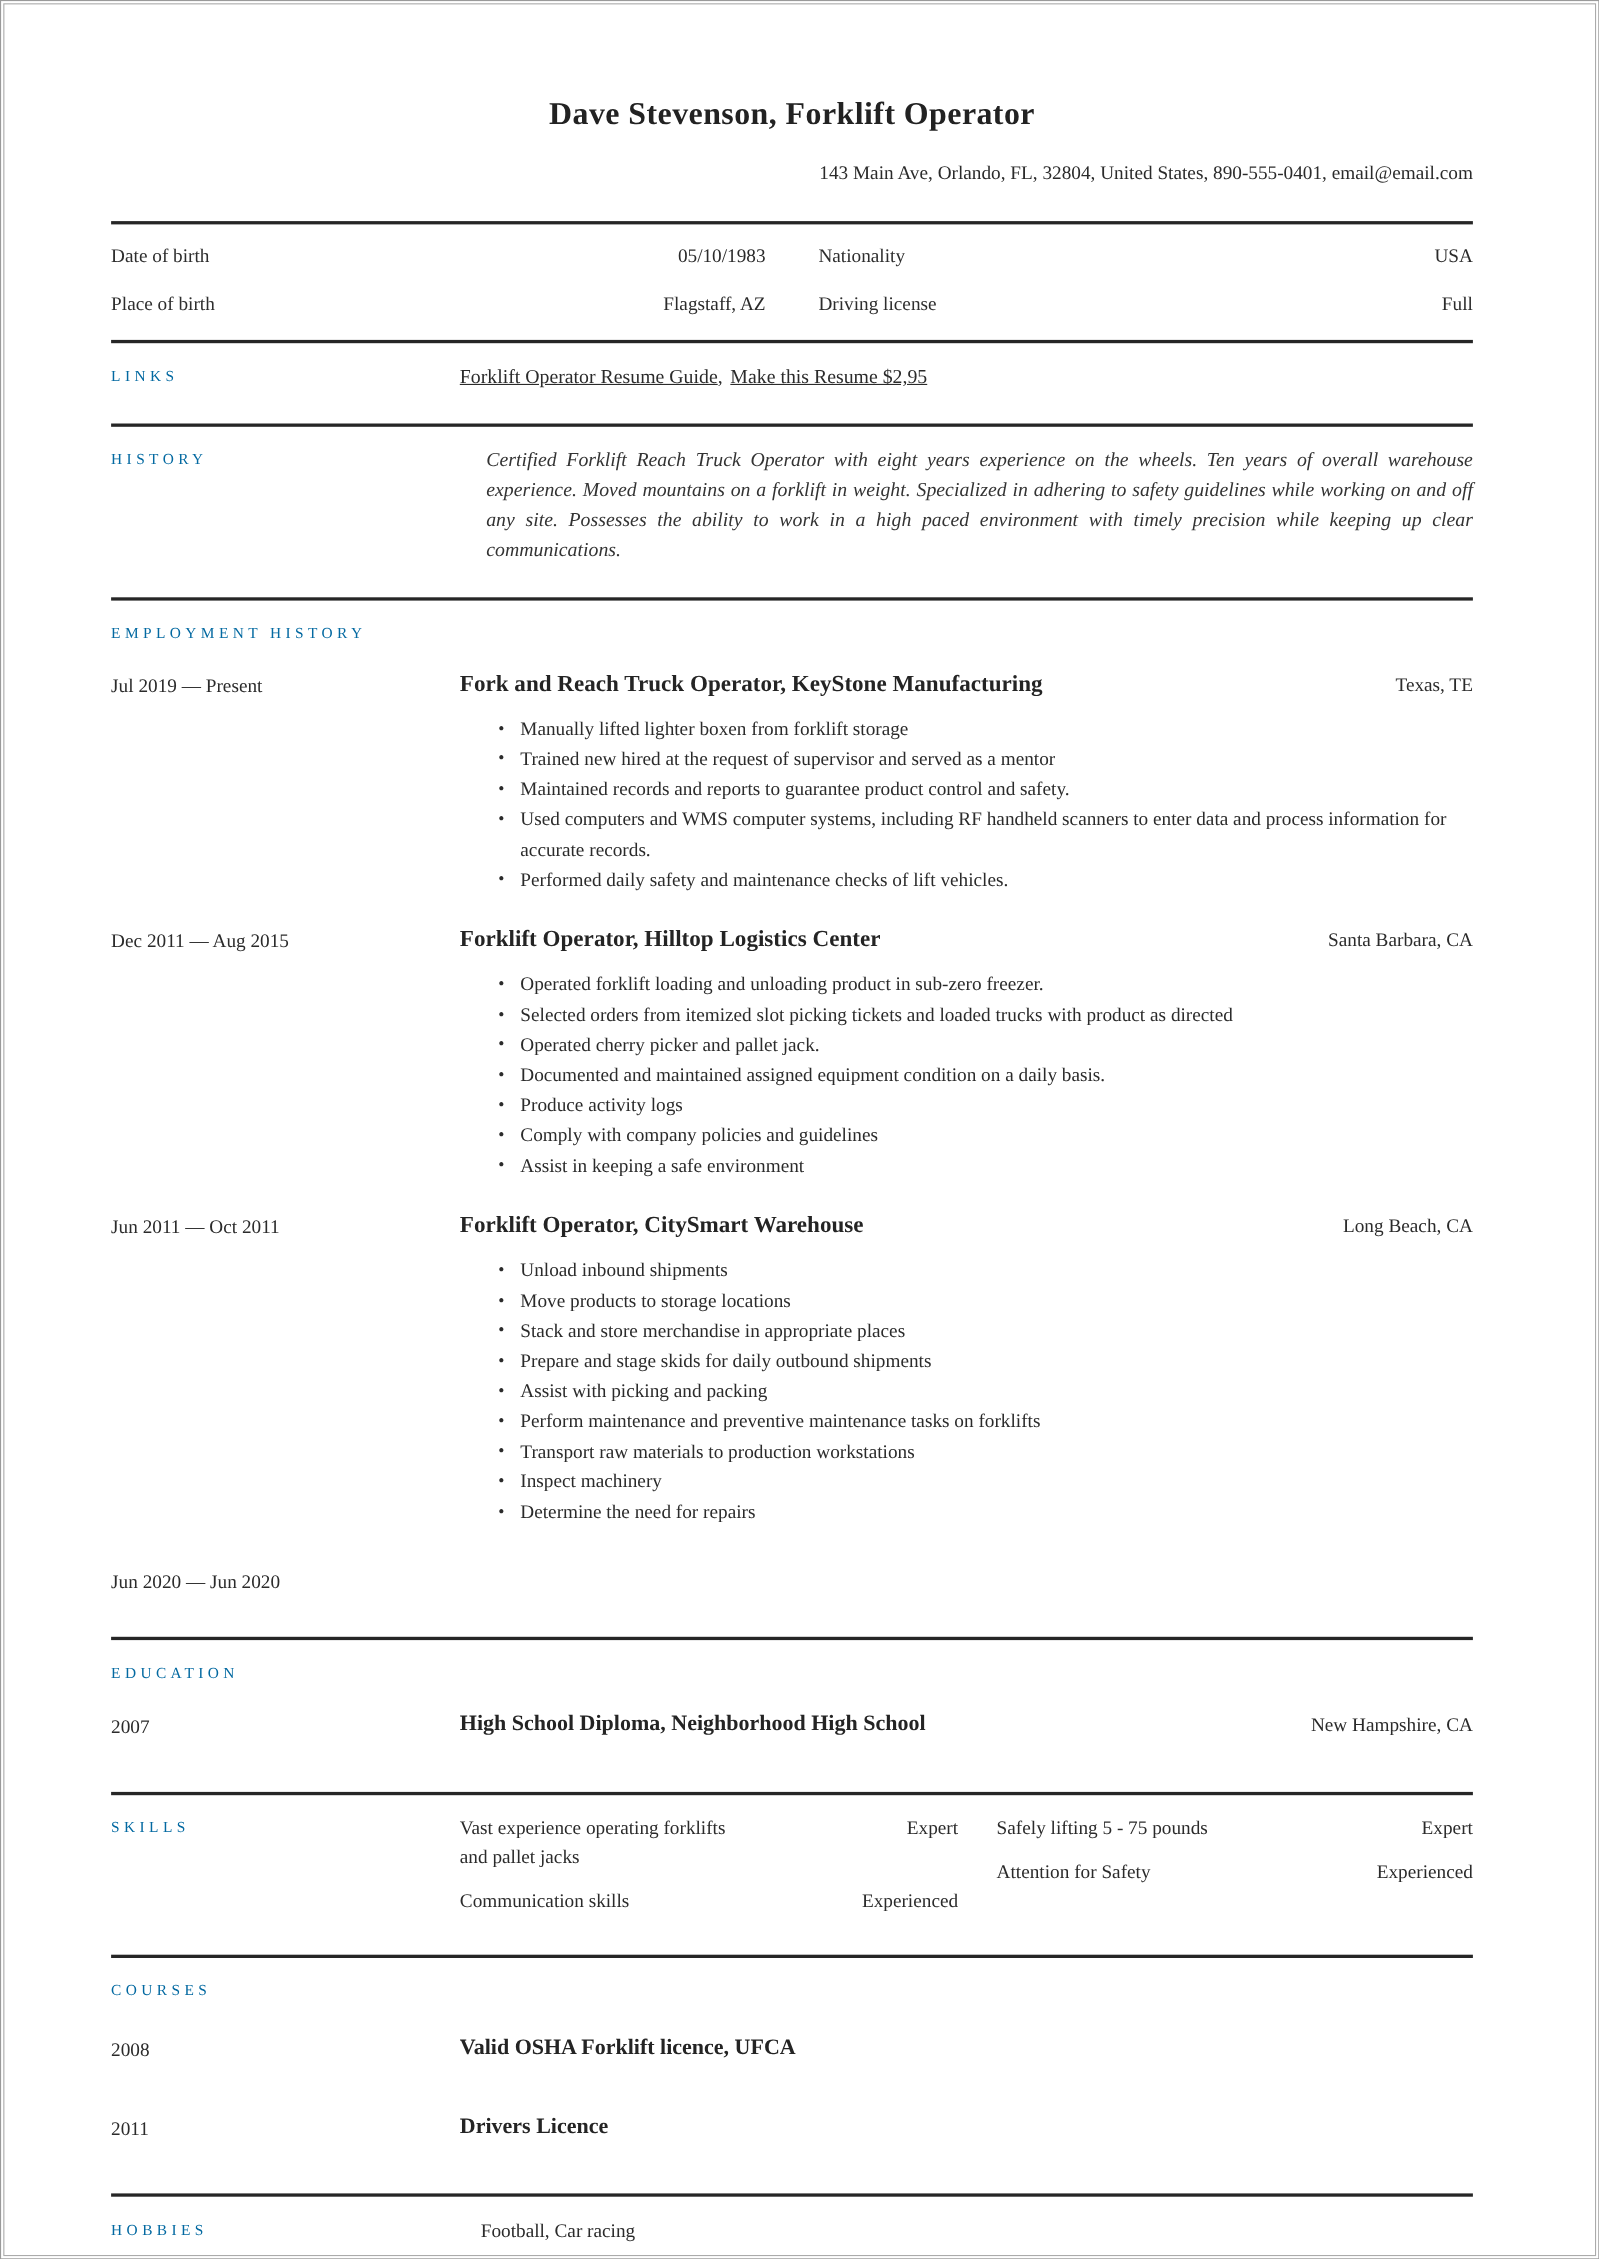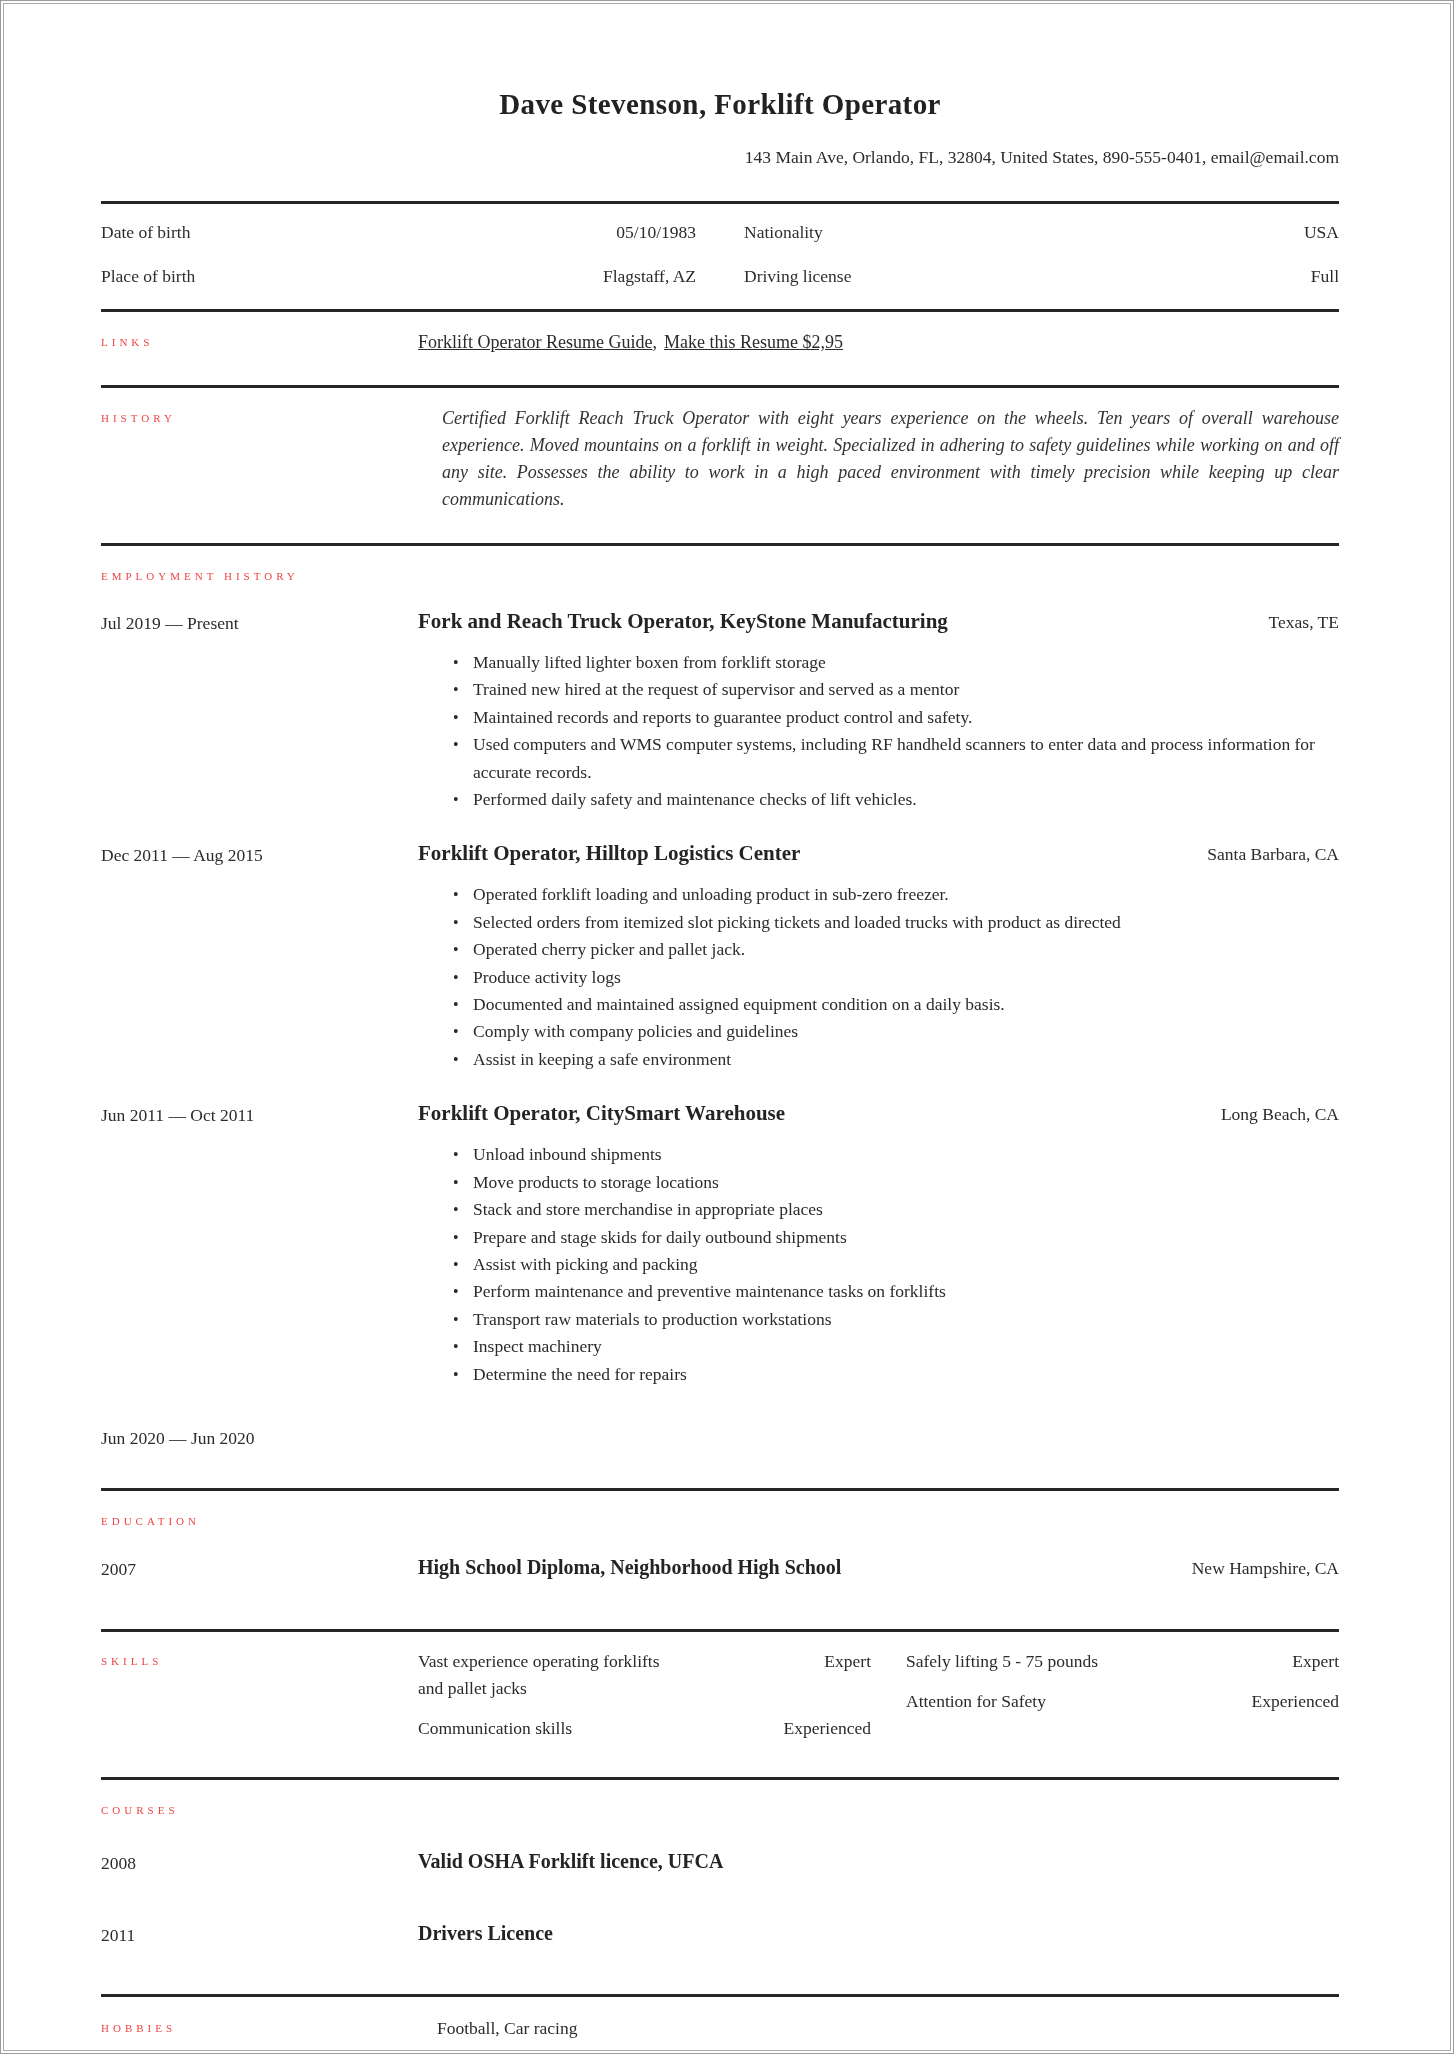--- a/index.html
+++ b/index.html
@@ -11,21 +11,21 @@
   }
   .frame-inner { position:absolute; inset:2px; border:1px solid #ababab; pointer-events:none; }
   .content { position:relative; padding:86px 114px 0 100px; }
 
   .name { text-align:center; font-size:29px; font-weight:bold; line-height:34px; letter-spacing:0.4px; color:#222; }
   .contact { text-align:right; font-size:17.5px; line-height:24px; margin-top:24px; color:#2b2b2b; }
 
   .rule { height:3px; background:#262626; }
   .rule-1 { margin-top:32px; }
 
-  .heading { font-size:11px; letter-spacing:4px; color:#ef4444; line-height:27px; white-space:nowrap; }
+  .heading { font-size:14px; letter-spacing:4px; color:#0369a1; line-height:27px; white-space:nowrap; }
 
   .personal { padding:15px 0 19px; display:grid; grid-template-columns:1fr 1fr; column-gap:48px; row-gap:17px; }
   .pd-pair { display:flex; justify-content:space-between; align-items:baseline; font-size:17.5px; line-height:27px; }
   .pd-label { color:#2e2e2e; }
   .pd-value { color:#2b2b2b; }
 
   .label-row { display:grid; grid-template-columns:317px 1fr; }
 
   .links-row { padding:17px 0 29px; }
   .links-content { font-size:18px; line-height:27px; }
@@ -144,22 +144,22 @@
         <div class="job-dates">Dec 2011 — Aug 2015</div>
         <div>
           <div class="job-header-content">
             <div class="job-title">Forklift Operator, Hilltop Logistics Center</div>
             <div class="job-location">Santa Barbara, CA</div>
           </div>
           <ul class="bullets">
             <li>Operated forklift loading and unloading product in sub-zero freezer.</li>
             <li>Selected orders from itemized slot picking tickets and loaded trucks with product as directed</li>
             <li>Operated cherry picker and pallet jack.</li>
+            <li>Documented and maintained assigned equipment condition on a daily basis.</li>
             <li>Produce activity logs</li>
-            <li>Documented and maintained assigned equipment condition on a daily basis.</li>
             <li>Comply with company policies and guidelines</li>
             <li>Assist in keeping a safe environment</li>
           </ul>
         </div>
       </div>
 
       <div class="label-row job">
         <div class="job-dates">Jun 2011 — Oct 2011</div>
         <div>
           <div class="job-header-content">

